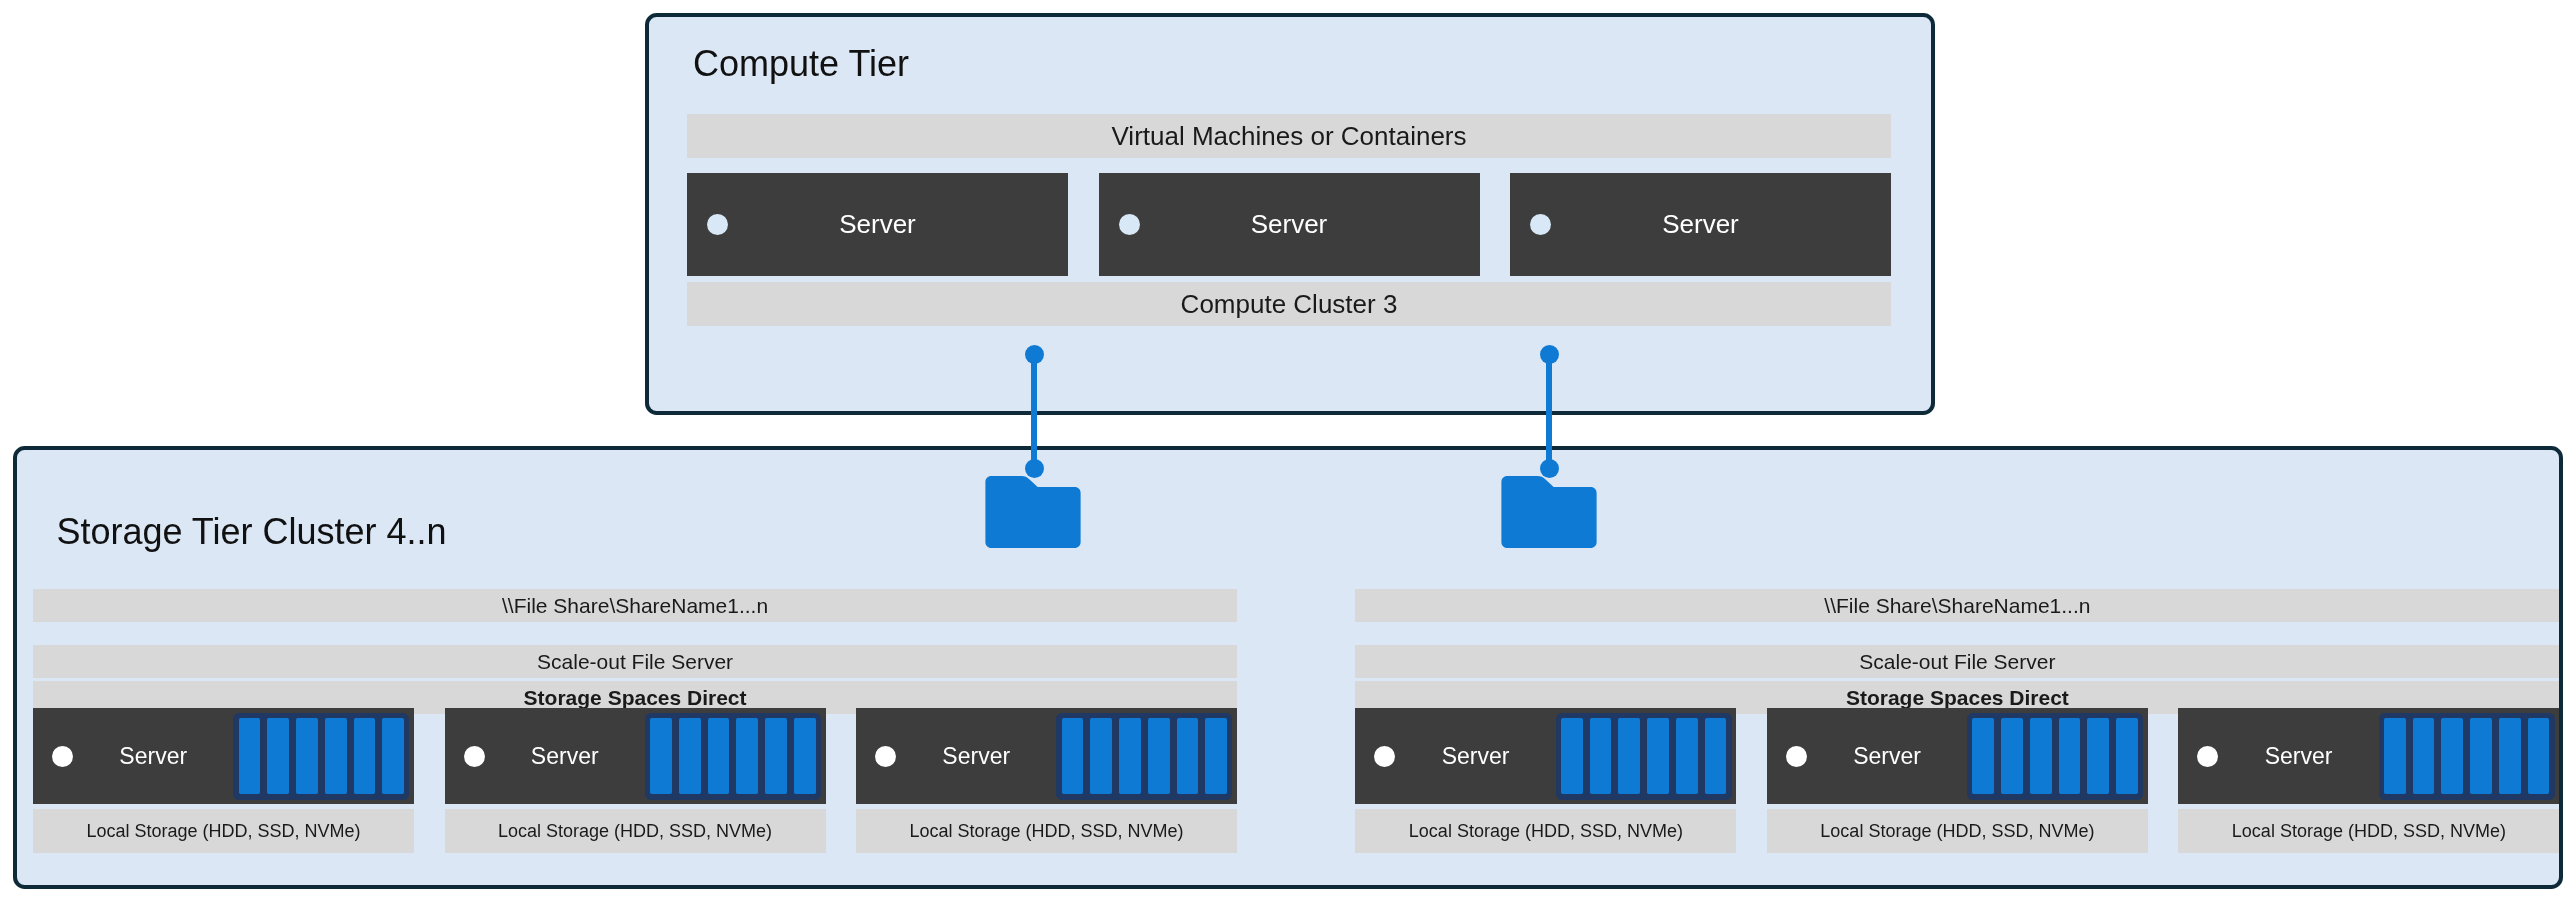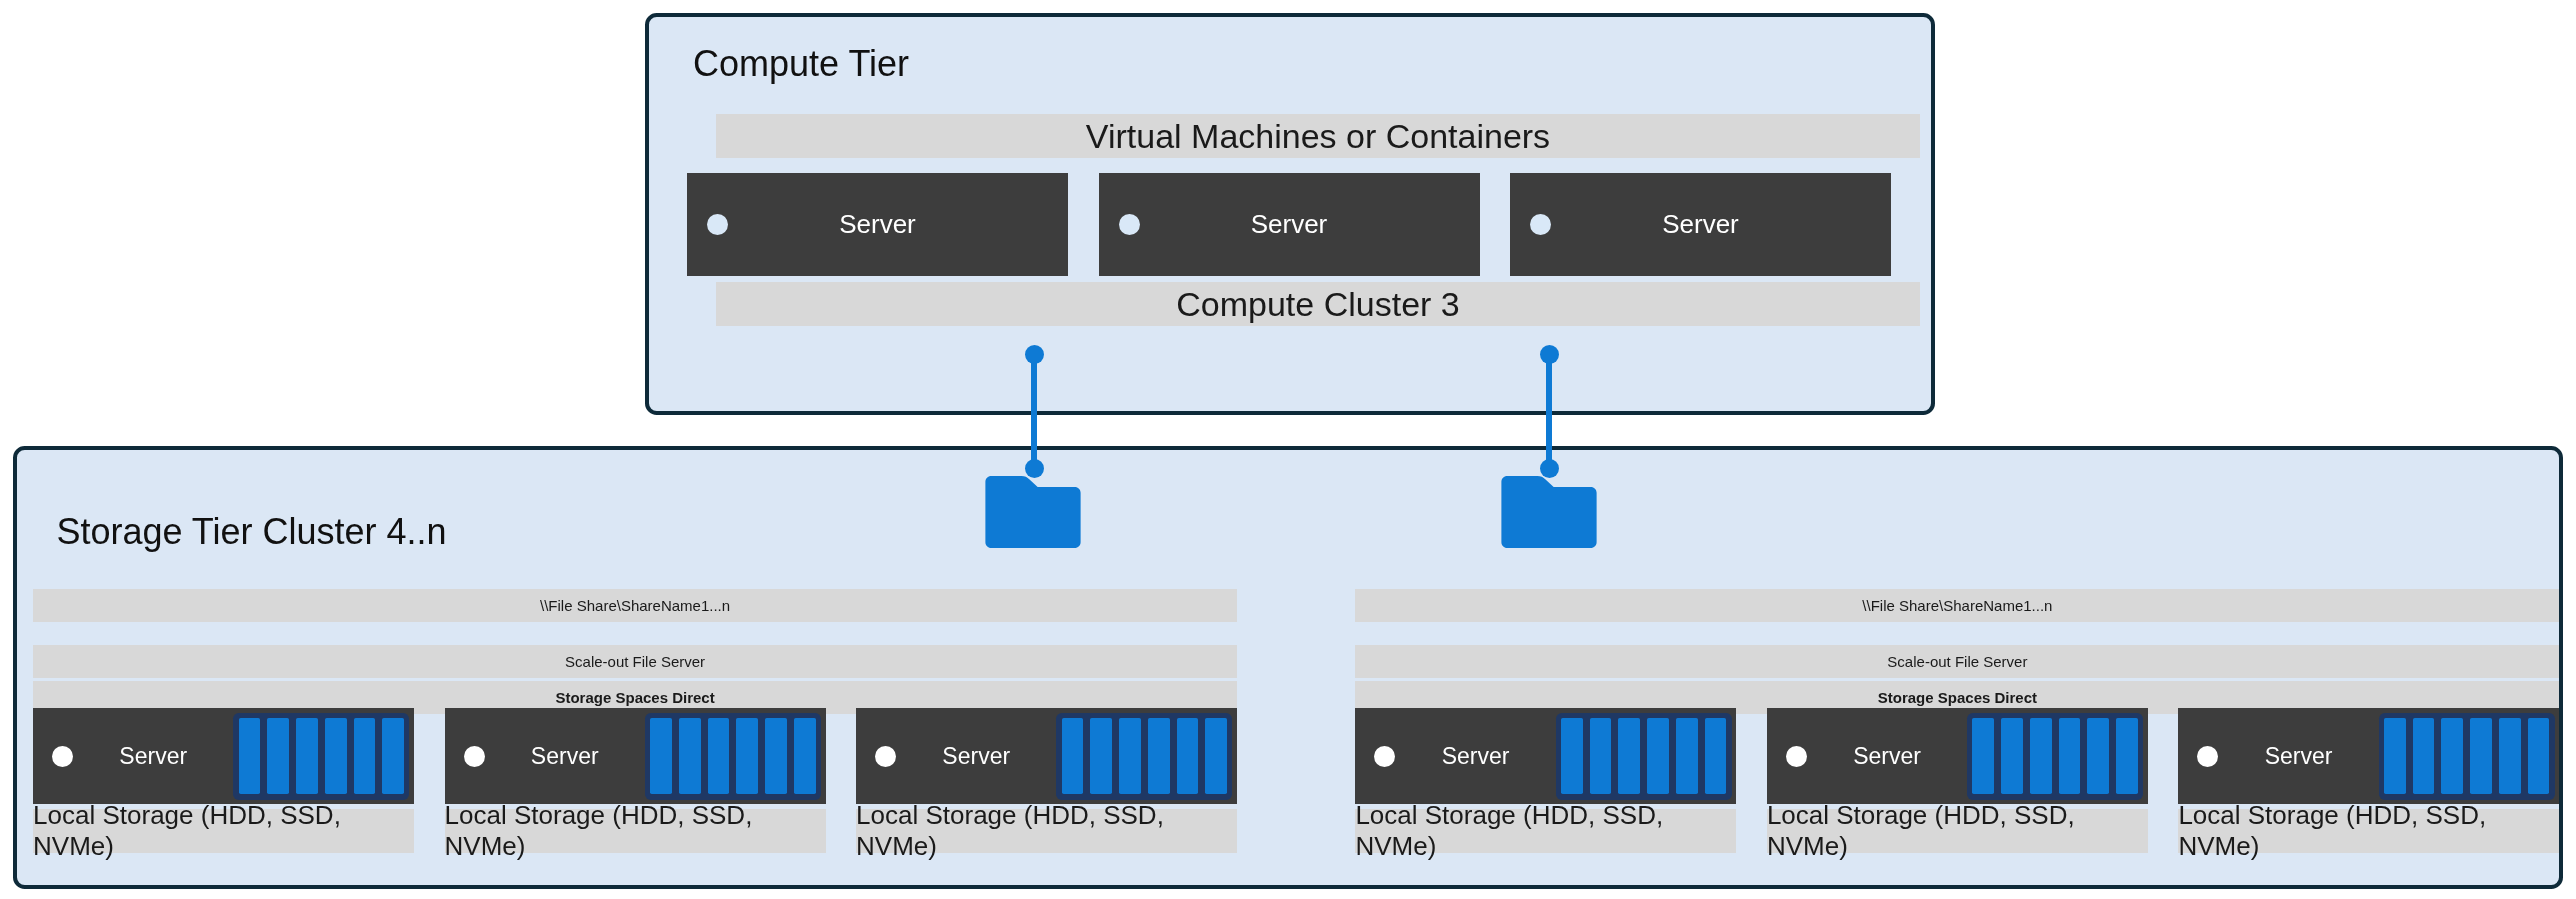--- a/index.html
+++ b/index.html
@@ -14,44 +14,44 @@
 
   .tier{position:absolute;background:var(--tier-bg);border:4.7px solid var(--tier-border);border-radius:11.7px;}
   .tier-compute{left:645px;top:13.4px;width:1290px;height:402px;text-decoration:underline;}
   .tier-storage{left:13.4px;top:446px;width:2550px;height:443px;}
 
   .tier-title{position:absolute;display:flex;align-items:center;font-size:36px;color:#111111;letter-spacing:0;}
   .title-compute{left:44px;top:26px;height:42px;}
   .title-storage{left:39px;top:61px;height:42px;}
 
   .gray-bar{position:absolute;background:var(--bar-bg);display:flex;align-items:center;justify-content:center;color:var(--text-dark);}
-  .cbar{left:38px;width:1204px;height:44px;font-size:34px;margin-left:29px;}
+  .cbar{left:38px;width:1204px;height:44px;font-size:26px;}
   .cbar-vm{top:97px;}
   .cbar-cluster{top:265px;}
 
   .crow{position:absolute;left:38px;top:156px;width:1204px;height:103px;display:flex;justify-content:space-between;}
   .cbox{position:relative;width:381px;height:103px;background:var(--server-bg);}
   .cbox .led{position:absolute;left:20.4px;top:50%;margin-top:-10.5px;width:21px;height:21px;border-radius:50%;background:var(--compute-led);}
   .cbox .clabel{position:absolute;inset:0;display:flex;align-items:center;justify-content:center;color:var(--text-light);font-size:26px;}
 
   .scol{position:absolute;top:139px;width:1204px;height:294px;}
   .scol-left{left:15.7px;}
   .scol-right{left:1338px;}
-  .sbar{position:absolute;left:0;width:1204px;height:33px;background:var(--bar-bg);display:flex;align-items:center;justify-content:center;font-size:15px;color:var(--text-dark);}
+  .sbar{position:absolute;left:0;width:1204px;height:33px;background:var(--bar-bg);display:flex;align-items:center;justify-content:center;font-size:21px;color:var(--text-dark);}
   .sbar-1{top:0;} .sbar-2{top:56px;} .sbar-3{top:92px;font-weight:bold;}
 
   .srow{position:absolute;left:0;top:119px;width:1204px;height:96px;display:flex;justify-content:space-between;}
   .sbox{position:relative;width:381px;height:96px;background:var(--server-bg);display:flex;align-items:center;}
   .sbox .led{flex:0 0 auto;width:21px;height:21px;margin-left:19px;border-radius:50%;background:var(--storage-led);}
   .sbox .slabel{flex:1 1 auto;text-align:center;color:var(--text-light);font-size:23px;}
   .disks{flex:0 0 auto;width:176px;height:87px;margin-right:4.7px;background:var(--disk-frame);border-radius:5.8px;padding:5.2px;display:flex;column-gap:7px;}
   .disk{flex:1 1 auto;background:var(--accent-blue);border-radius:1.7px;}
 
   .lrow{position:absolute;left:0;top:220px;width:1204px;height:44px;display:flex;justify-content:space-between;}
-  .lbar{width:381px;height:44px;background:var(--bar-bg);display:flex;align-items:center;justify-content:center;font-size:26px;color:var(--text-dark);}
+  .lbar{width:381px;height:44px;background:var(--bar-bg);display:flex;align-items:center;justify-content:center;font-size:18px;color:var(--text-dark);}
 
   .connector{position:absolute;z-index:6;}
   .conn-line{position:absolute;width:6.4px;background:var(--accent-blue);}
   .conn-node{position:absolute;width:19px;height:19px;border-radius:50%;background:var(--accent-blue);}
   .folder{position:absolute;z-index:5;width:96px;height:72px;}
   .folder svg{display:block;width:100%;height:100%;}
   .folder path{fill:var(--accent-blue);}
 </style>
 </head>
 <body>

